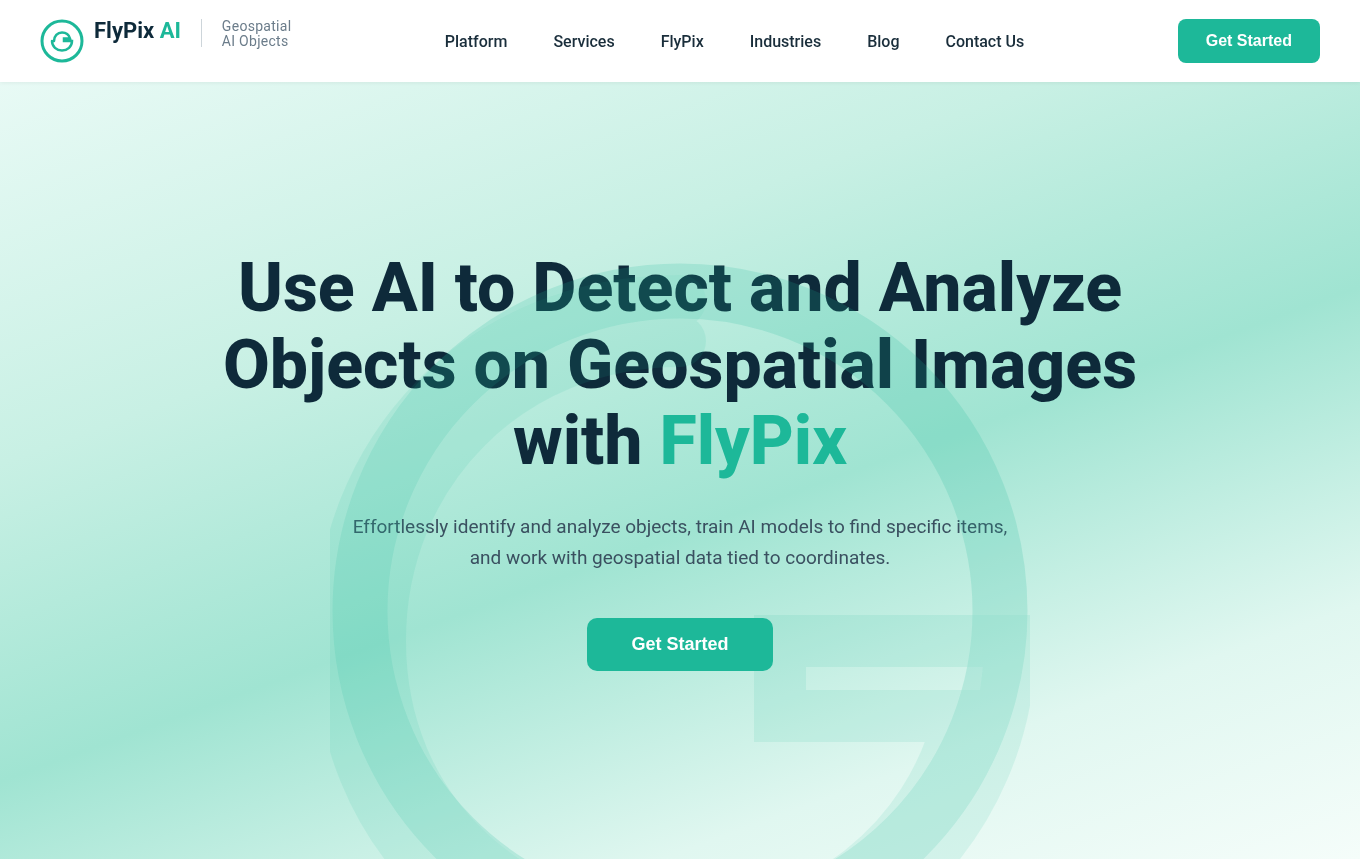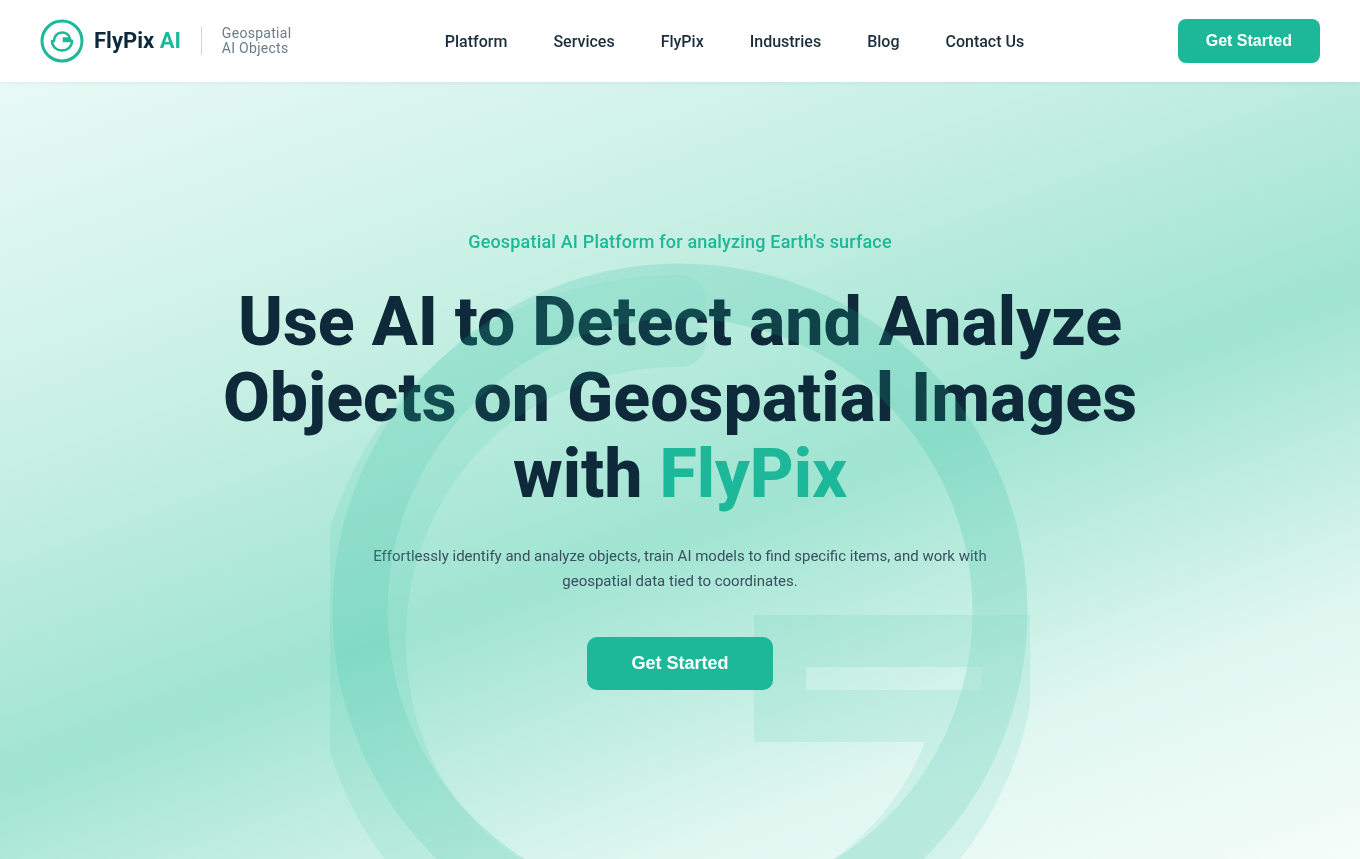--- a/index.html
+++ b/index.html
@@ -21,21 +21,20 @@
       display: flex;
       align-items: center;
       justify-content: space-between;
       padding: 0 40px;
       z-index: 100;
       box-shadow: 0 1px 4px rgba(0,0,0,0.06);
     }
 
     .nav-logo {
       display: flex;
-      align-items: center;
       gap: 10px;
       text-decoration: none;
     }
 
     .logo-icon {
       width: 44px;
       height: 44px;
     }
 
     .logo-text-group {
@@ -135,21 +134,21 @@
       max-width: 1060px;
       margin-bottom: 32px;
       text-align: center;
     }
 
     .hero-title .brand {
       color: #1db899;
     }
 
     .hero-desc {
-      font-size: 15px;
+      font-size: 19px;
       color: #3a5060;
       max-width: 680px;
       line-height: 1.65;
       margin-bottom: 44px;
     }
 
     .btn-get-started-hero {
       background: #1db899;
       color: #ffffff;
       border: none;
@@ -208,21 +207,20 @@
   <button class="btn-get-started-nav">Get Started</button>
 </nav>
 
 <section class="hero">
 
   <svg class="hero-bg-shape" viewBox="0 0 700 700" fill="none" xmlns="http://www.w3.org/2000/svg">
     <circle cx="350" cy="350" r="320" stroke="#1db899" stroke-width="55" fill="none" opacity="0.5"></circle>
     <path d="M350 80 C180 80 50 210 50 380 C50 550 180 670 350 670 C490 670 600 580 630 455 L450 455 L450 380 L680 380 C680 560 530 710 350 710 C150 710 10 570 10 380 C10 190 150 40 350 40" stroke="#1db899" stroke-width="52" fill="none" stroke-linecap="round" opacity="0.3"></path>
   </svg>
 
-  <p class="hero-subtitle">Geospatial AI Platform for analyzing Earth's surface</p>
 
   <h1 class="hero-title">
     <span>Use AI to Detect and Analyze Objects on Geospatial Images with </span><span class="brand">FlyPix</span>
   </h1>
 
   <p class="hero-desc">Effortlessly identify and analyze objects, train AI models to find specific items, and work with geospatial data tied to coordinates.</p>
 
   <button class="btn-get-started-hero">Get Started</button>
 </section>
 

